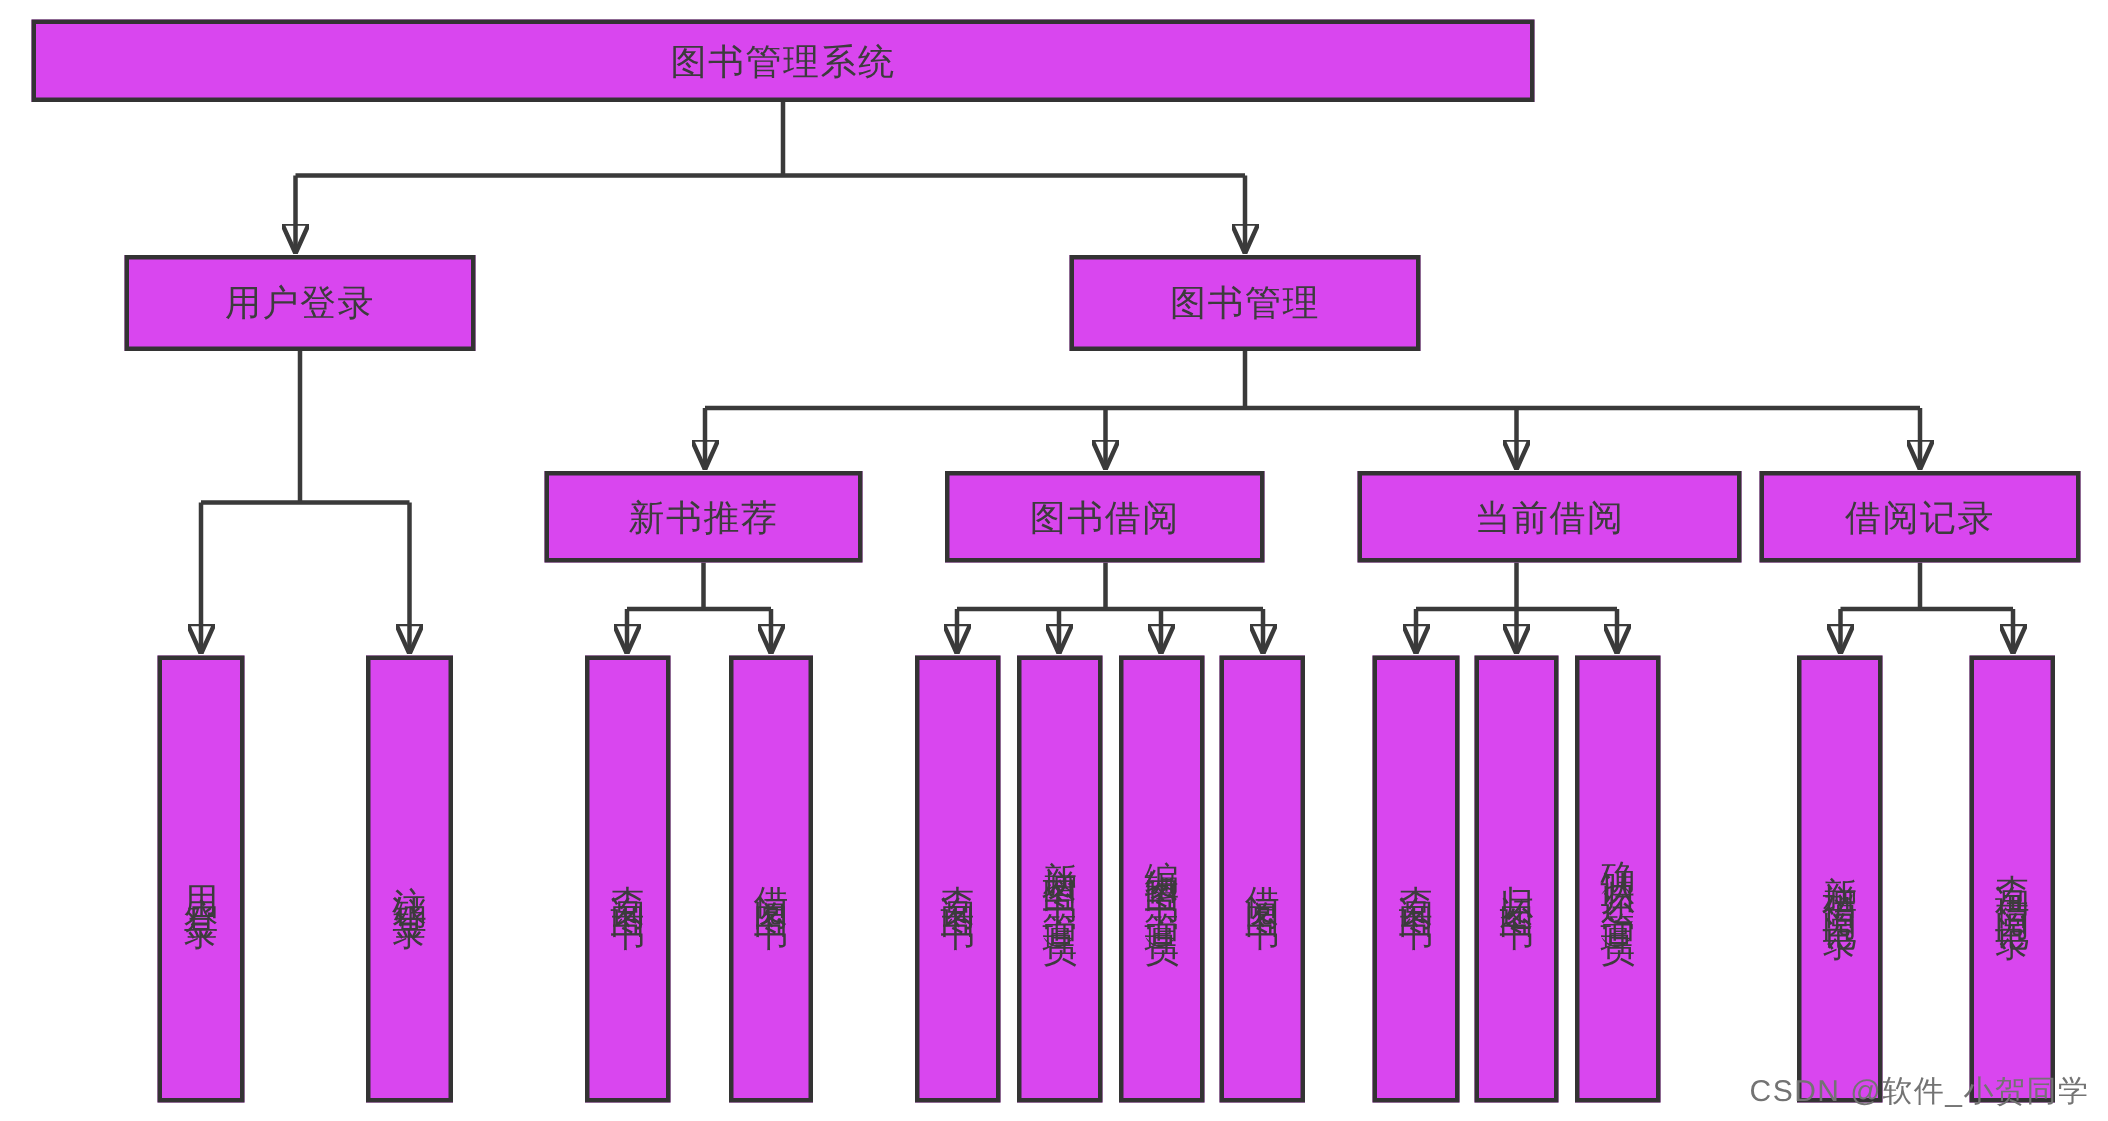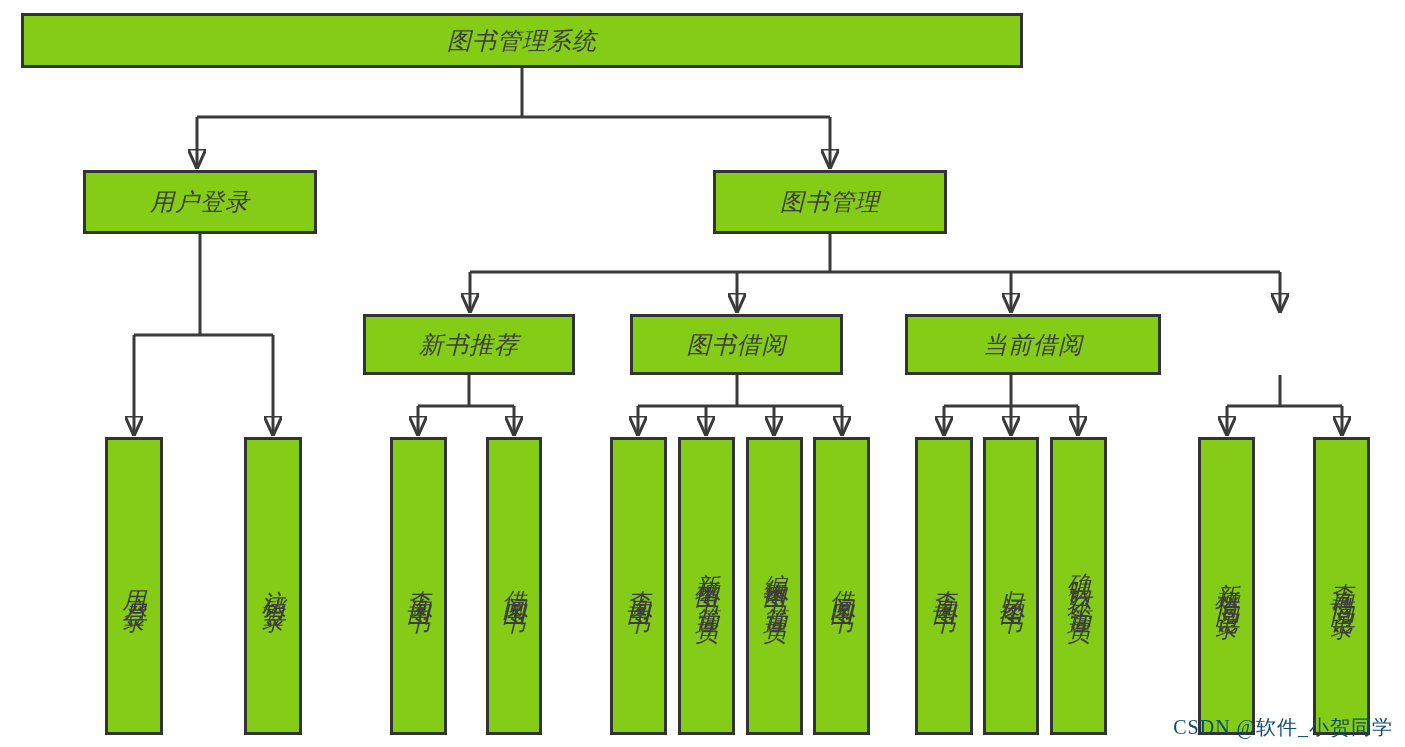--- a/index.html
+++ b/index.html
@@ -8,46 +8,44 @@
     width:1405px;height:747px;
     background:#ffffff;
     font-family:"Liberation Sans","DejaVu Sans",sans-serif;
     overflow:hidden;
   }
   .connectors{position:absolute;left:0;top:0;width:1405px;height:747px;}
   .connectors path,.connectors line{stroke:#3a3a3a;stroke-width:3;fill:none;}
   .node{
     position:absolute;
     box-sizing:border-box;
-    background:#84cc16;
+    background:#d946ef;
     border:3px solid #333333;
     color:#3c3c3c;
     display:flex;align-items:center;justify-content:center;
     font-size:24px;
     letter-spacing:1px;
     text-align:right;
     z-index:2;
-    font-style:italic;
   }
   .node.vert{
     writing-mode:vertical-rl;
     text-orientation:mixed;
     font-size:23px;
     letter-spacing:7px;
     line-height:1;
   }
   .watermark{
     position:absolute;
     right:12px;bottom:6px;
     font-size:20px;
-    color:#0c4a6e;
+    color:#737373;
     letter-spacing:1px;
     z-index:5;
     white-space:nowrap;
-    font-family:Liberation Serif, serif;
   }
 </style>
 </head>
 <body>
 
 <div class="canvas">
 
   <svg class="connectors" width="1405" height="747" viewBox="0 0 1405 747" xmlns="http://www.w3.org/2000/svg">
     <defs>
       <marker id="arw" markerUnits="userSpaceOnUse" markerWidth="20" markerHeight="18" refX="20" refY="9" orient="auto">
@@ -86,20 +84,21 @@
   </svg>
 
   <div class="node" style="left:21px;top:13px;width:1002px;height:55px">图书管理系统</div>
 
   <div class="node" style="left:83px;top:170px;width:234px;height:64px">用户登录</div>
   <div class="node" style="left:713px;top:170px;width:234px;height:64px">图书管理</div>
 
   <div class="node" style="left:630px;top:314px;width:213px;height:61px">图书借阅</div>
   <div class="node" style="left:363px;top:314px;width:212px;height:61px">新书推荐</div>
   <div class="node" style="left:905px;top:314px;width:256px;height:61px">当前借阅</div>
+  <div class="node" style="left:1173px;top:314px;width:214px;height:61px">借阅记录</div>
 
   <div class="node vert" style="left:105px;top:437px;width:58px;height:298px">用户登录</div>
   <div class="node vert" style="left:244px;top:437px;width:58px;height:298px">注销登录</div>
 
   <div class="node vert" style="left:390px;top:437px;width:57px;height:298px">查询图书</div>
   <div class="node vert" style="left:486px;top:437px;width:56px;height:298px">借阅图书</div>
 
   <div class="node vert" style="left:610px;top:437px;width:57px;height:298px">查询图书</div>
   <div class="node vert" style="left:678px;top:437px;width:57px;height:298px">新增图书（管理员）</div>
   <div class="node vert" style="left:746px;top:437px;width:57px;height:298px">编辑图书（管理员）</div>

